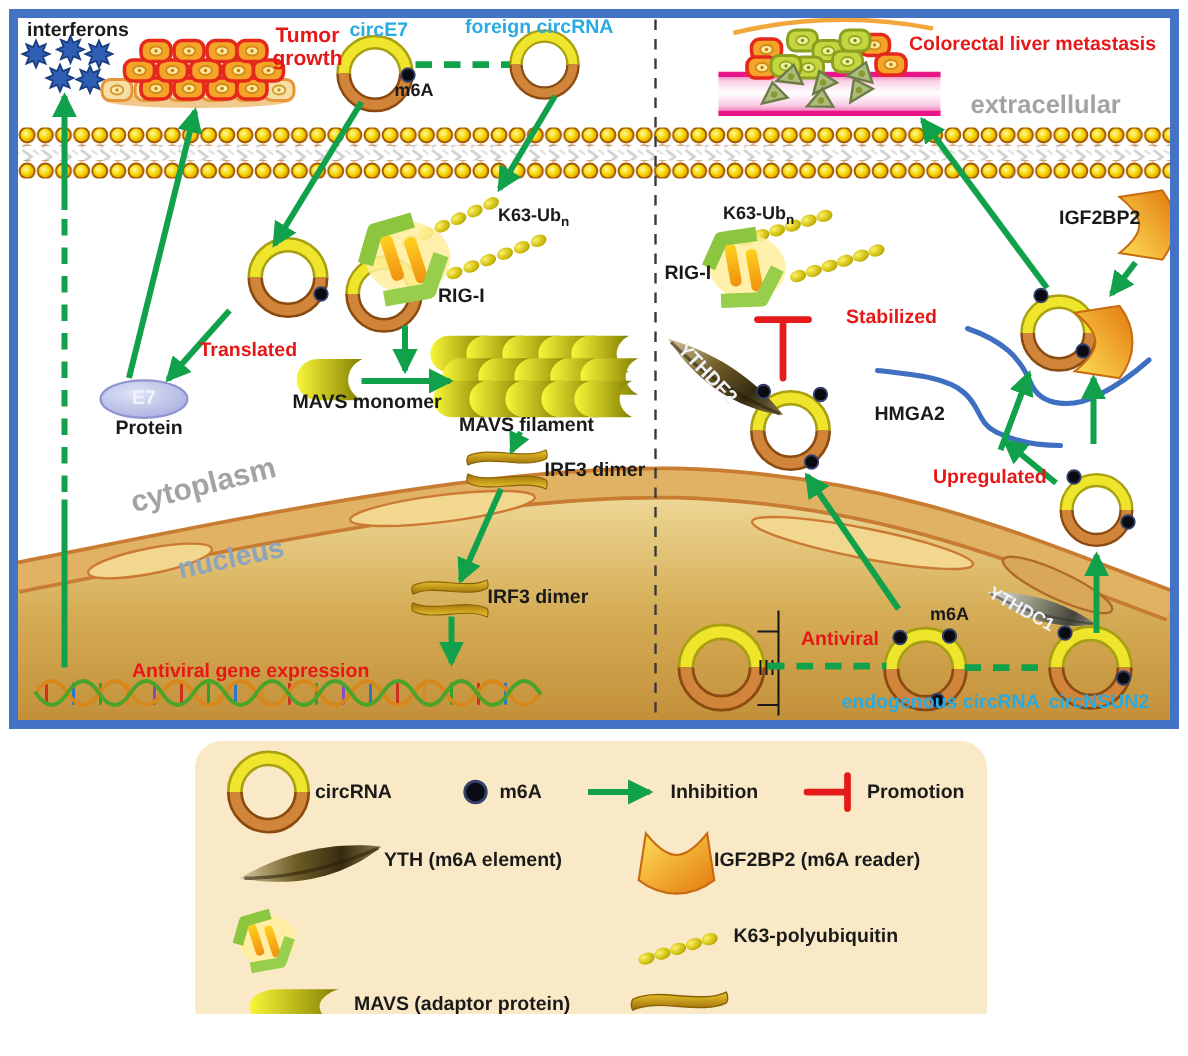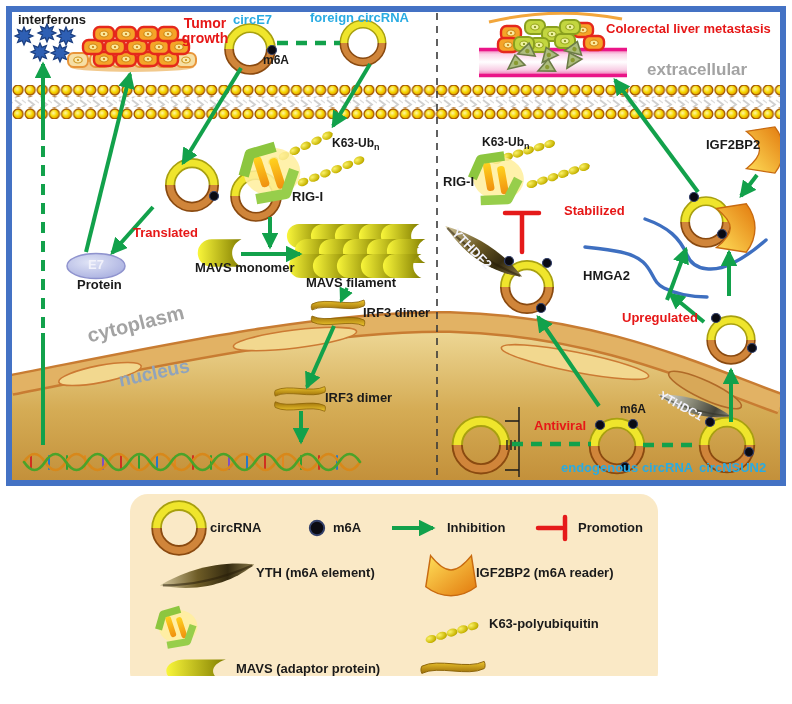--- a/index.html
+++ b/index.html
@@ -436,20 +436,21 @@
 <div class="lbl black sz13" style="left:292px;top:190px">RIG-I</div>
 <div class="lbl red sz13" style="left:133px;top:226px">Translated</div>
 <div class="lbl white sz13 ctr" style="left:76px;top:258px;width:40px">E7</div>
 <div class="lbl black sz13" style="left:77px;top:278px">Protein</div>
 <div class="lbl black sz13" style="left:195px;top:261px">MAVS monomer</div>
 <div class="lbl black sz13" style="left:306px;top:276px">MAVS filament</div>
 <div class="lbl black sz13" style="left:363px;top:306px">IRF3 dimer</div>
 <div class="lbl black sz13" style="left:325px;top:391px">IRF3 dimer</div>
 <div class="lbl gray sz20 rot" style="left:85px;top:325px;transform:rotate(-14deg)">cytoplasm</div>
 <div class="lbl grayblue sz19 rot" style="left:117px;top:371px;transform:rotate(-12deg)">nucleus</div>
+<div class="lbl red sz13" style="left:88px;top:440px">Antiviral gene expression</div>
 
 <div class="lbl black sz12" style="left:482px;top:136px"><span>K63-Ub</span><sub>n</sub></div>
 <div class="lbl black sz13" style="left:443px;top:175px">RIG-I</div>
 <div class="lbl white sz13 rot" style="left:459px;top:226px;transform:rotate(46deg)">YTHDF2</div>
 <div class="lbl red sz13" style="left:564px;top:204px">Stabilized</div>
 <div class="lbl black sz13" style="left:583px;top:269px">HMGA2</div>
 <div class="lbl black sz13" style="left:706px;top:138px">IGF2BP2</div>
 <div class="lbl red sz13" style="left:622px;top:311px">Upregulated</div>
 <div class="lbl red sz13" style="left:534px;top:419px">Antiviral</div>
 <div class="lbl black sz12" style="left:620px;top:403px">m6A</div>

